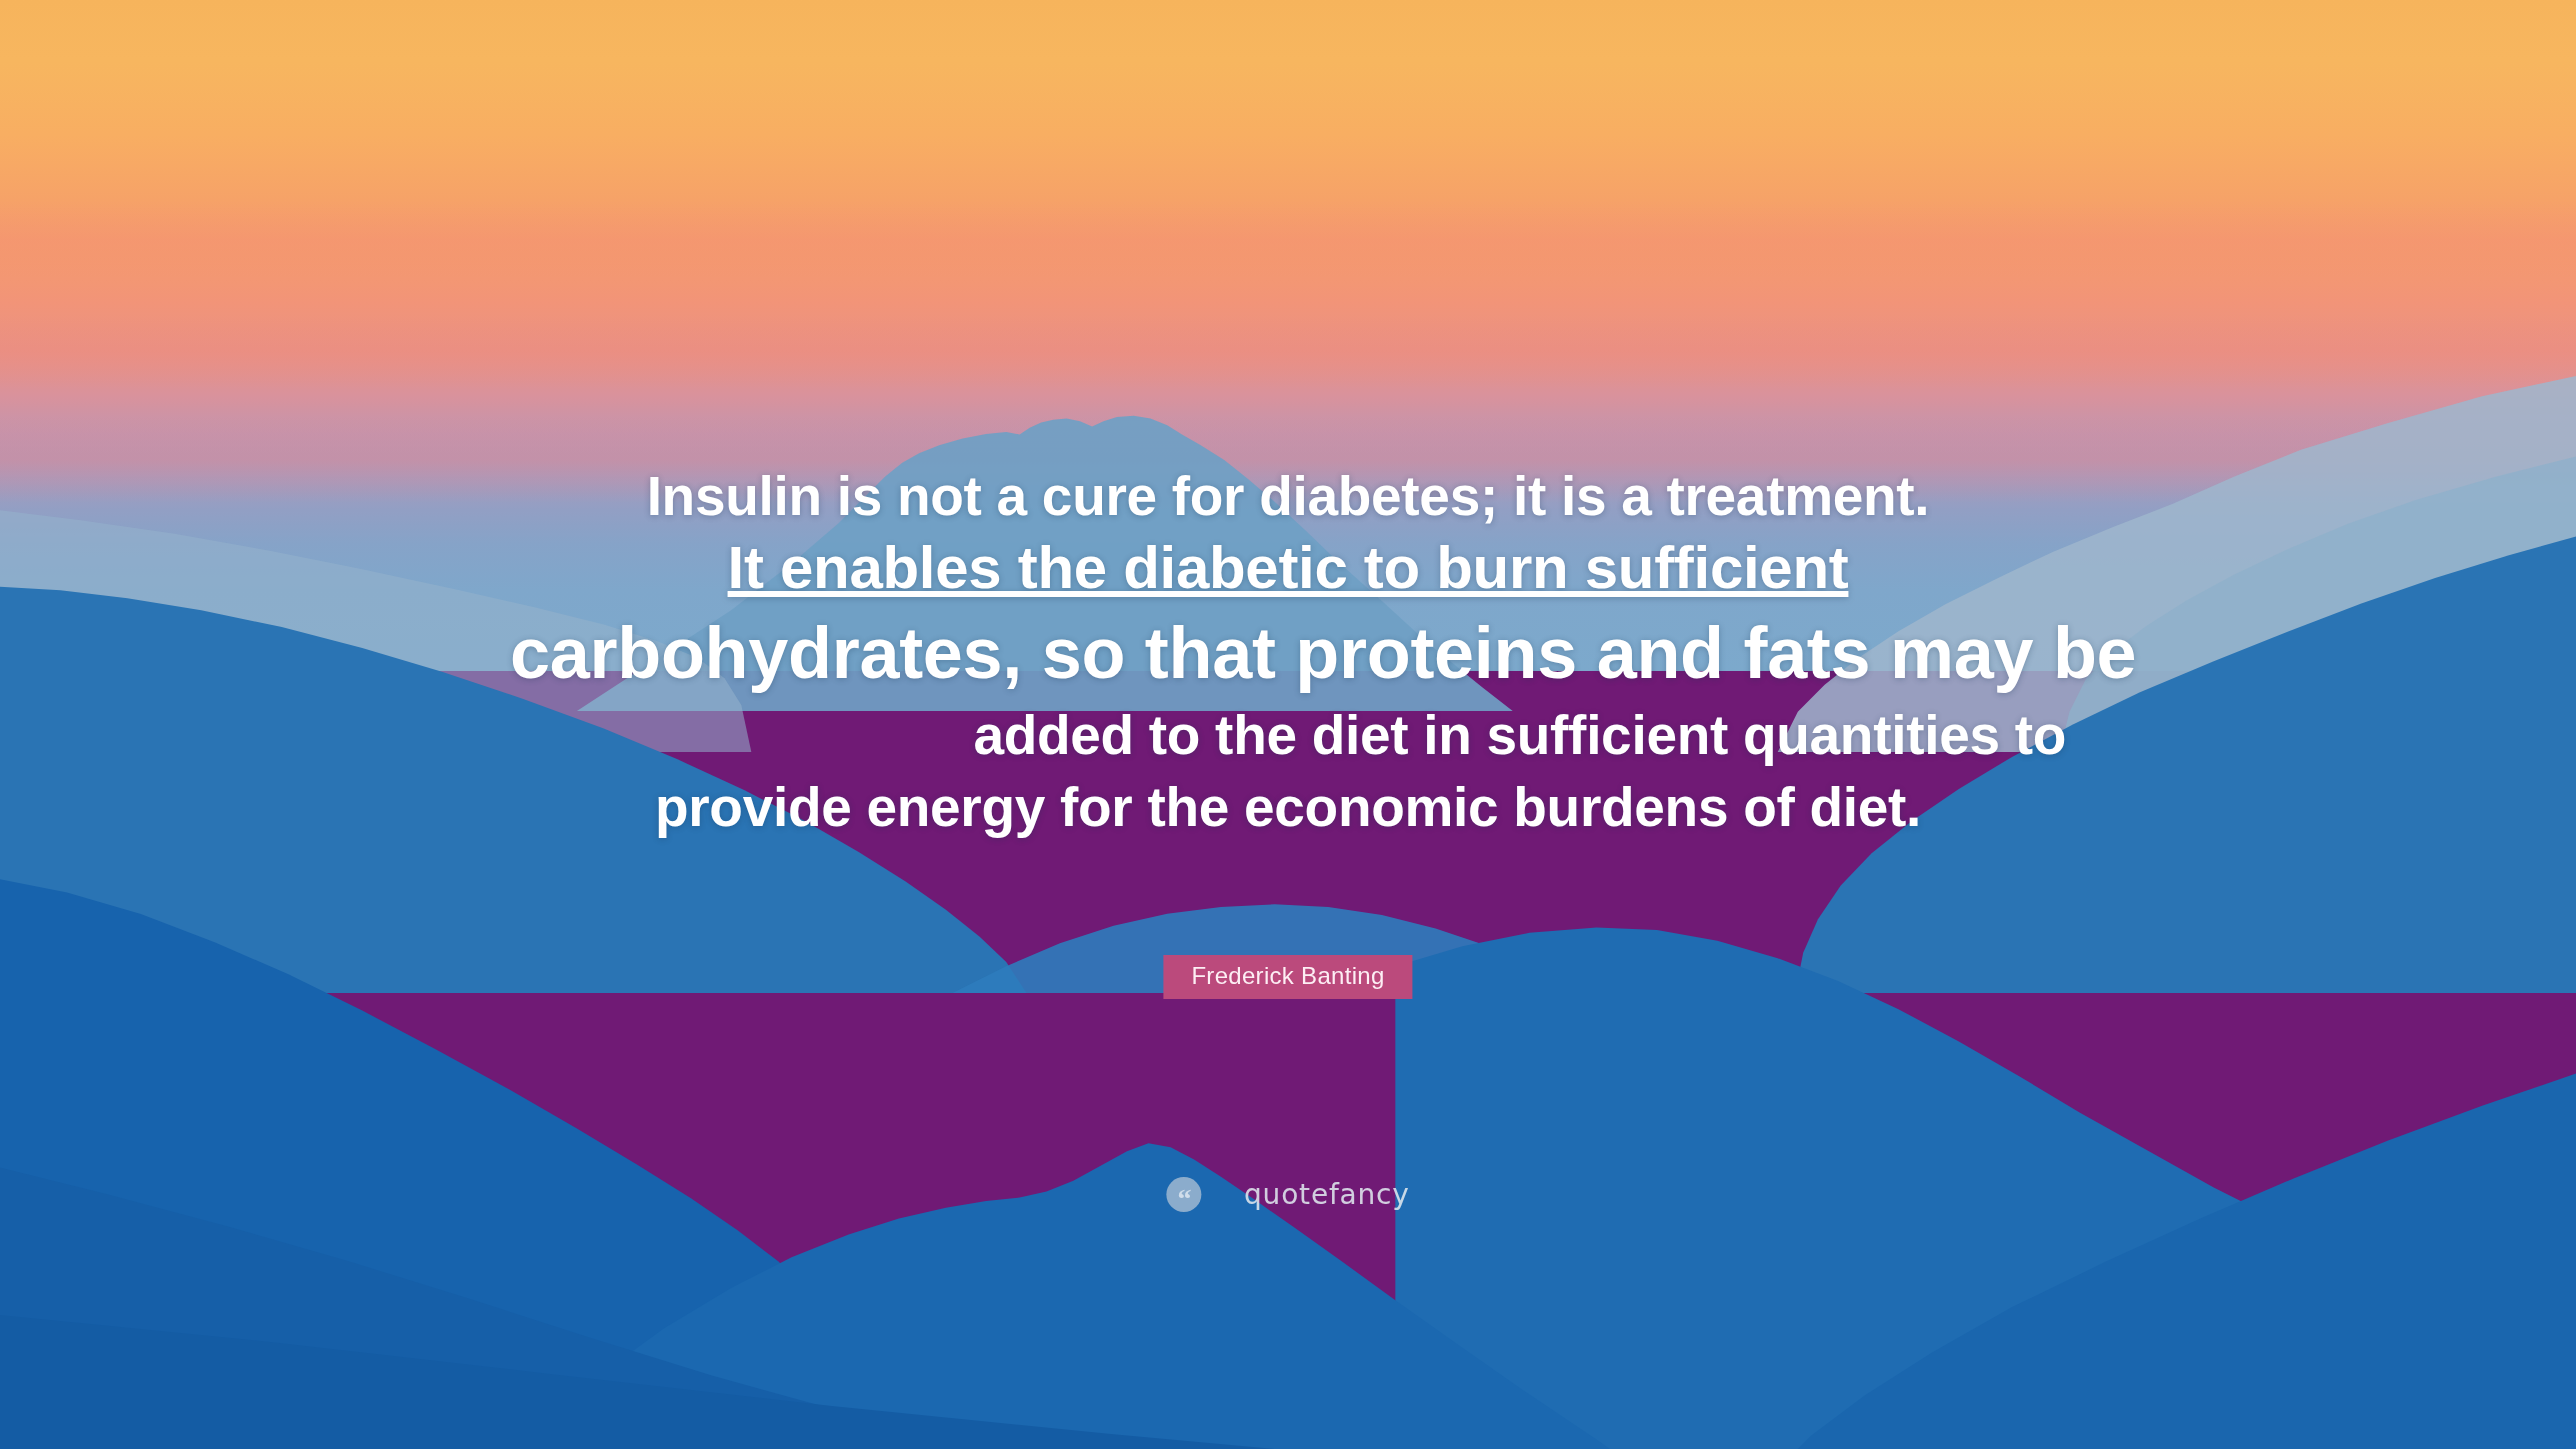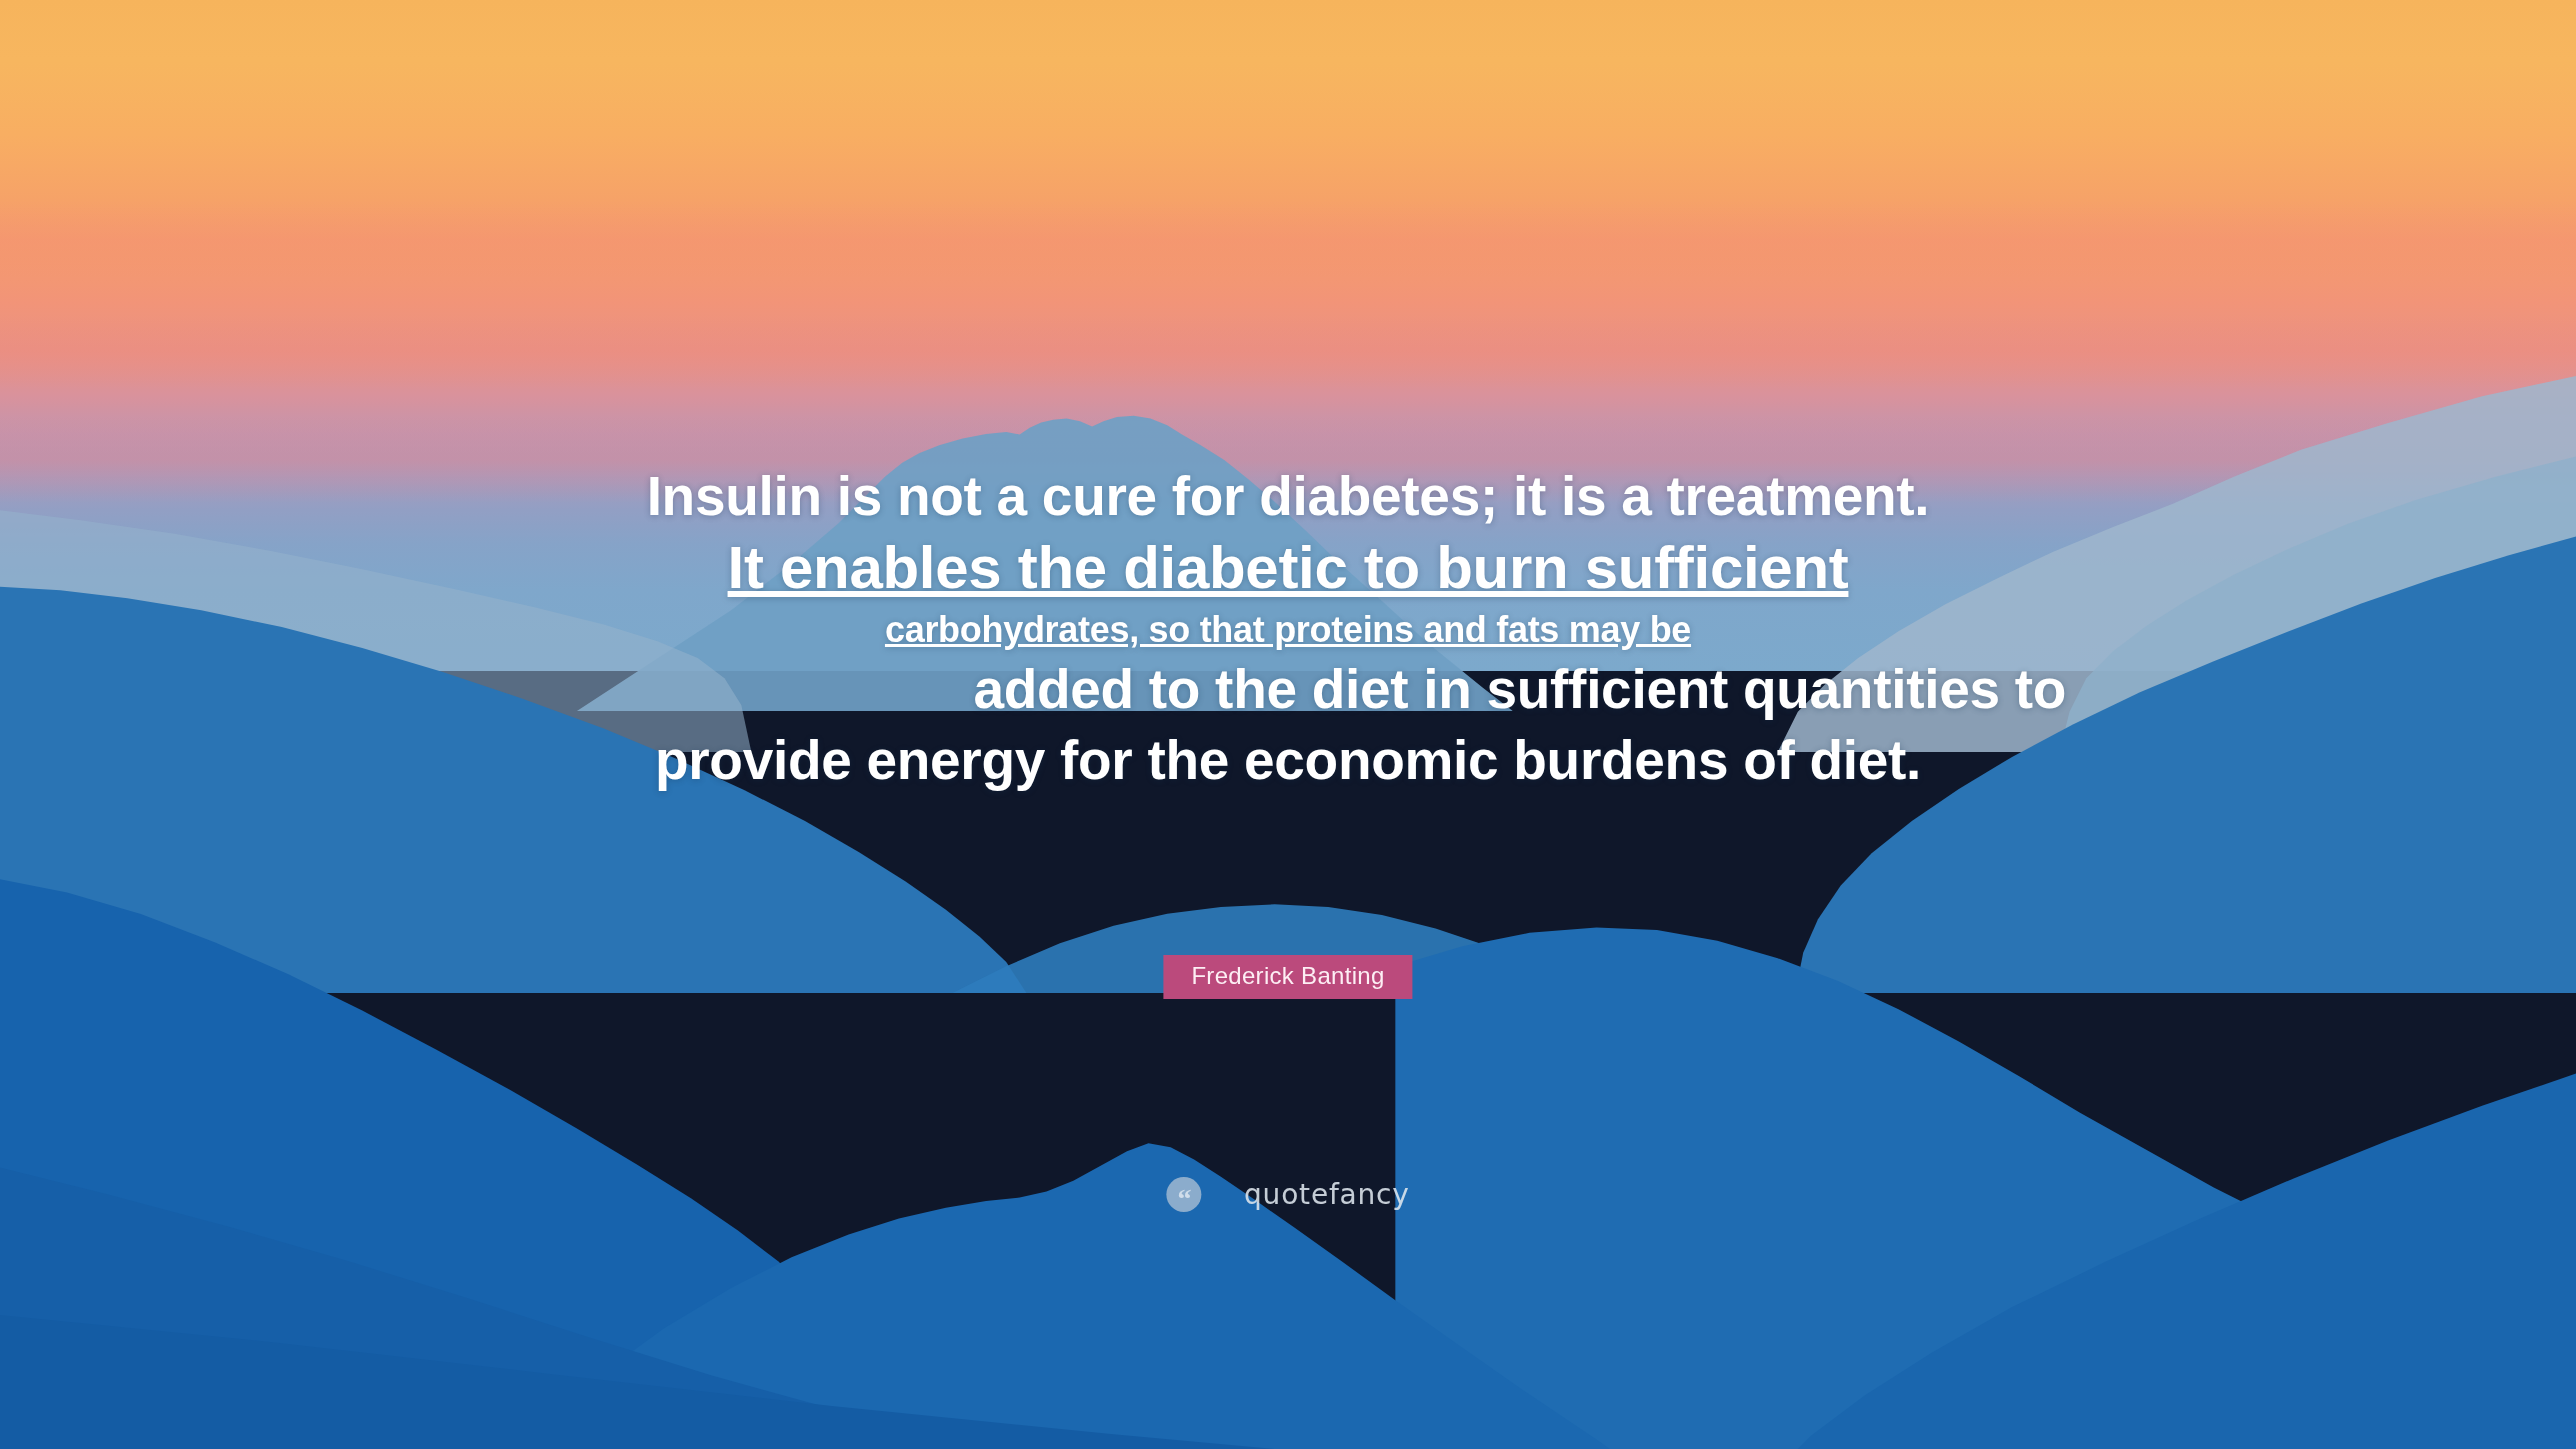--- a/index.html
+++ b/index.html
@@ -1,21 +1,21 @@
 <!DOCTYPE html>
 <html style="font-size:10.7px"><head>
 <meta charset="utf-8">
 <style>
   html,body{margin:0;padding:0;background:#000;}
   #stage{
     position:relative;
     width:2576px;height:1449px;
     overflow:hidden;
     font-family:"Liberation Sans", sans-serif;
-    background:#0f172a;
+    background:#701a75;
   }
 
   
   .sky{
     position:absolute;left:0;top:0;width:2576px;height:671px;
     background:linear-gradient(to bottom,
       #f6b45c 0%,
       #f7b65f 9%,
       #f8ae62 20%,
       #f6a268 30%,
@@ -67,21 +67,21 @@
   }
   .qline{
     display:block;
     font-weight:700;
     line-height:1.18;
     letter-spacing:-0.3px;
     white-space:nowrap;
   }
   .qline.l1{font-size:55px;line-height:1.22;}
   .qline.l2{font-size:60px;line-height:1.28;text-decoration:underline;}
-  .qline.l3{font-size:36px;line-height:1.30;text-decoration:underline;}
+  .qline.l3{font-size:72px;line-height:1.30;}
   .qline.l4{font-size:55px;line-height:1.30;text-align:right;}
   .qline.l5{font-size:55px;line-height:1.30;}
 
   
   .author-badge{
     position:absolute;
     left:50%;
     transform:translateX(-50%);
     top:955px;
     background:#bb4a7c;

